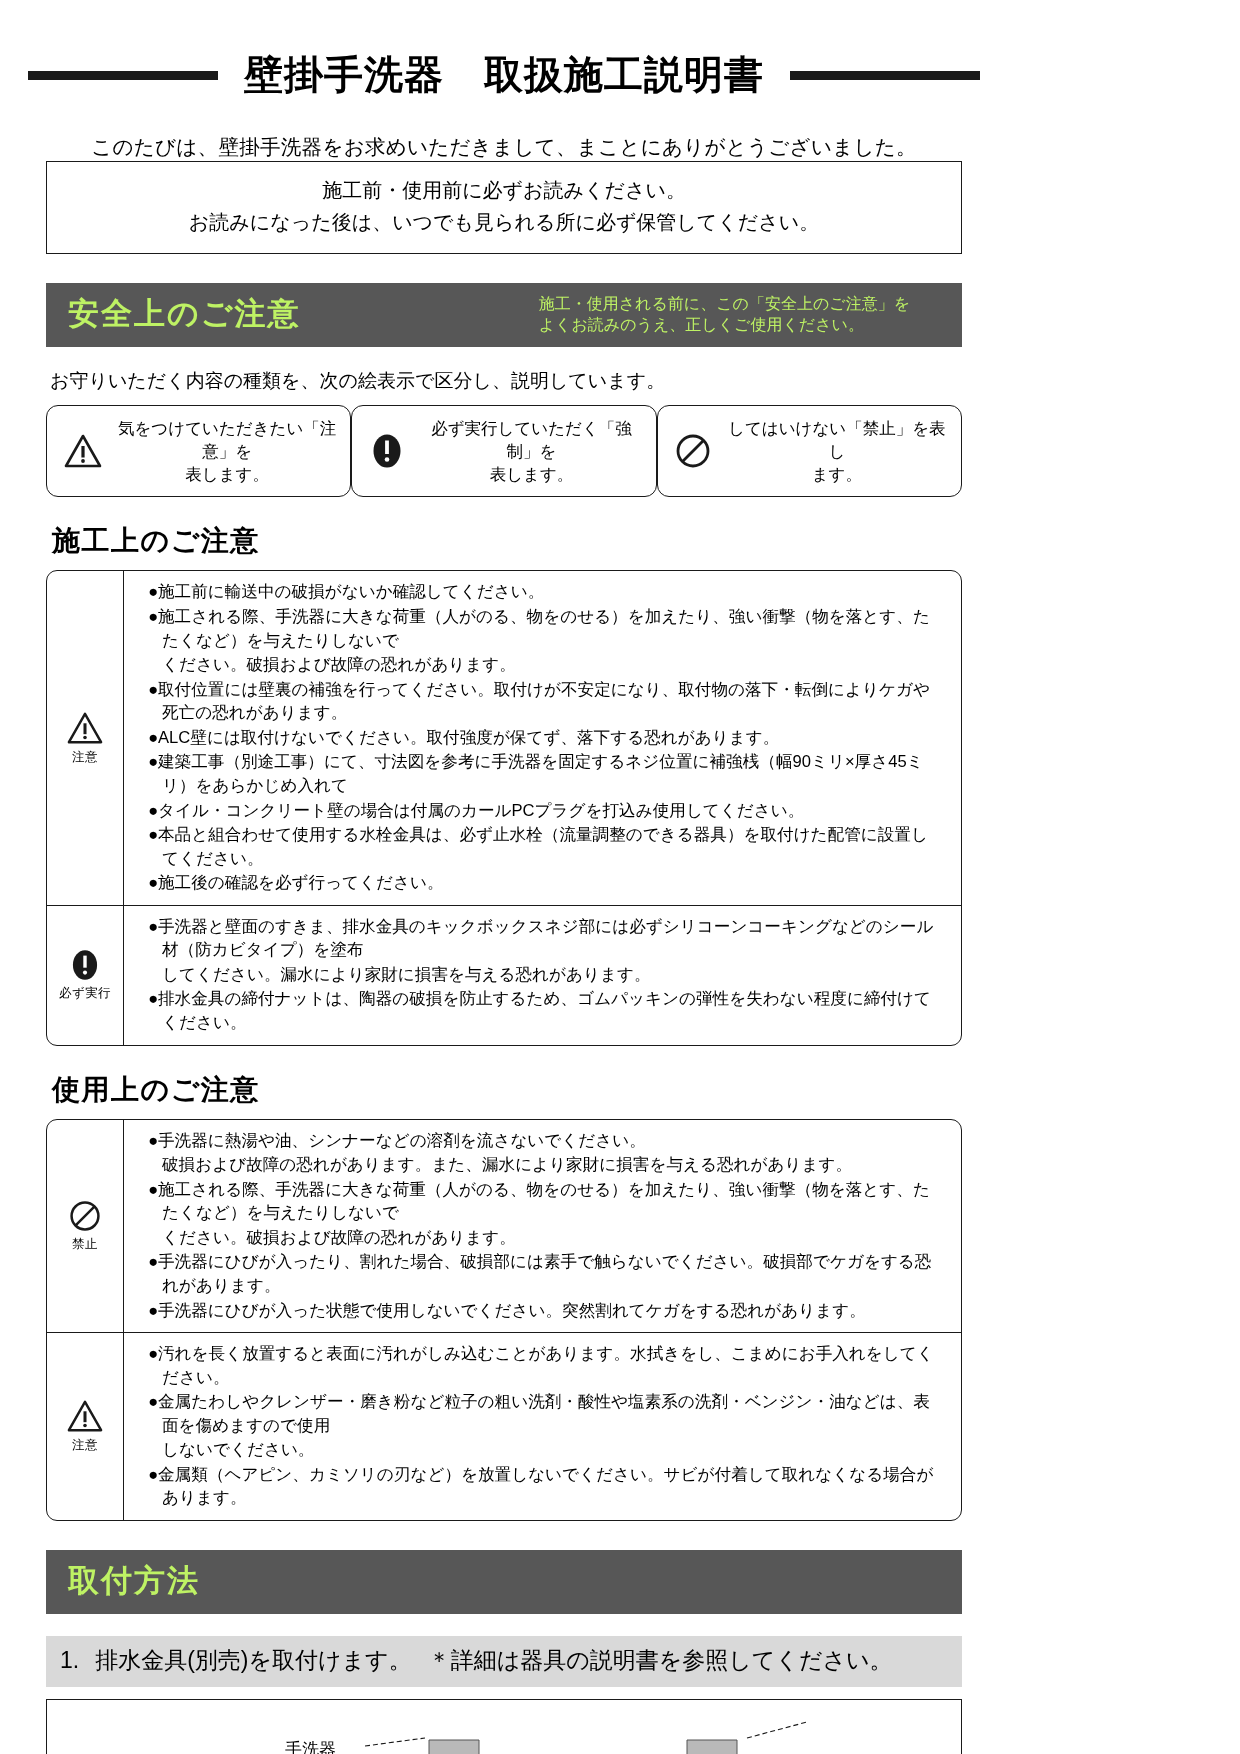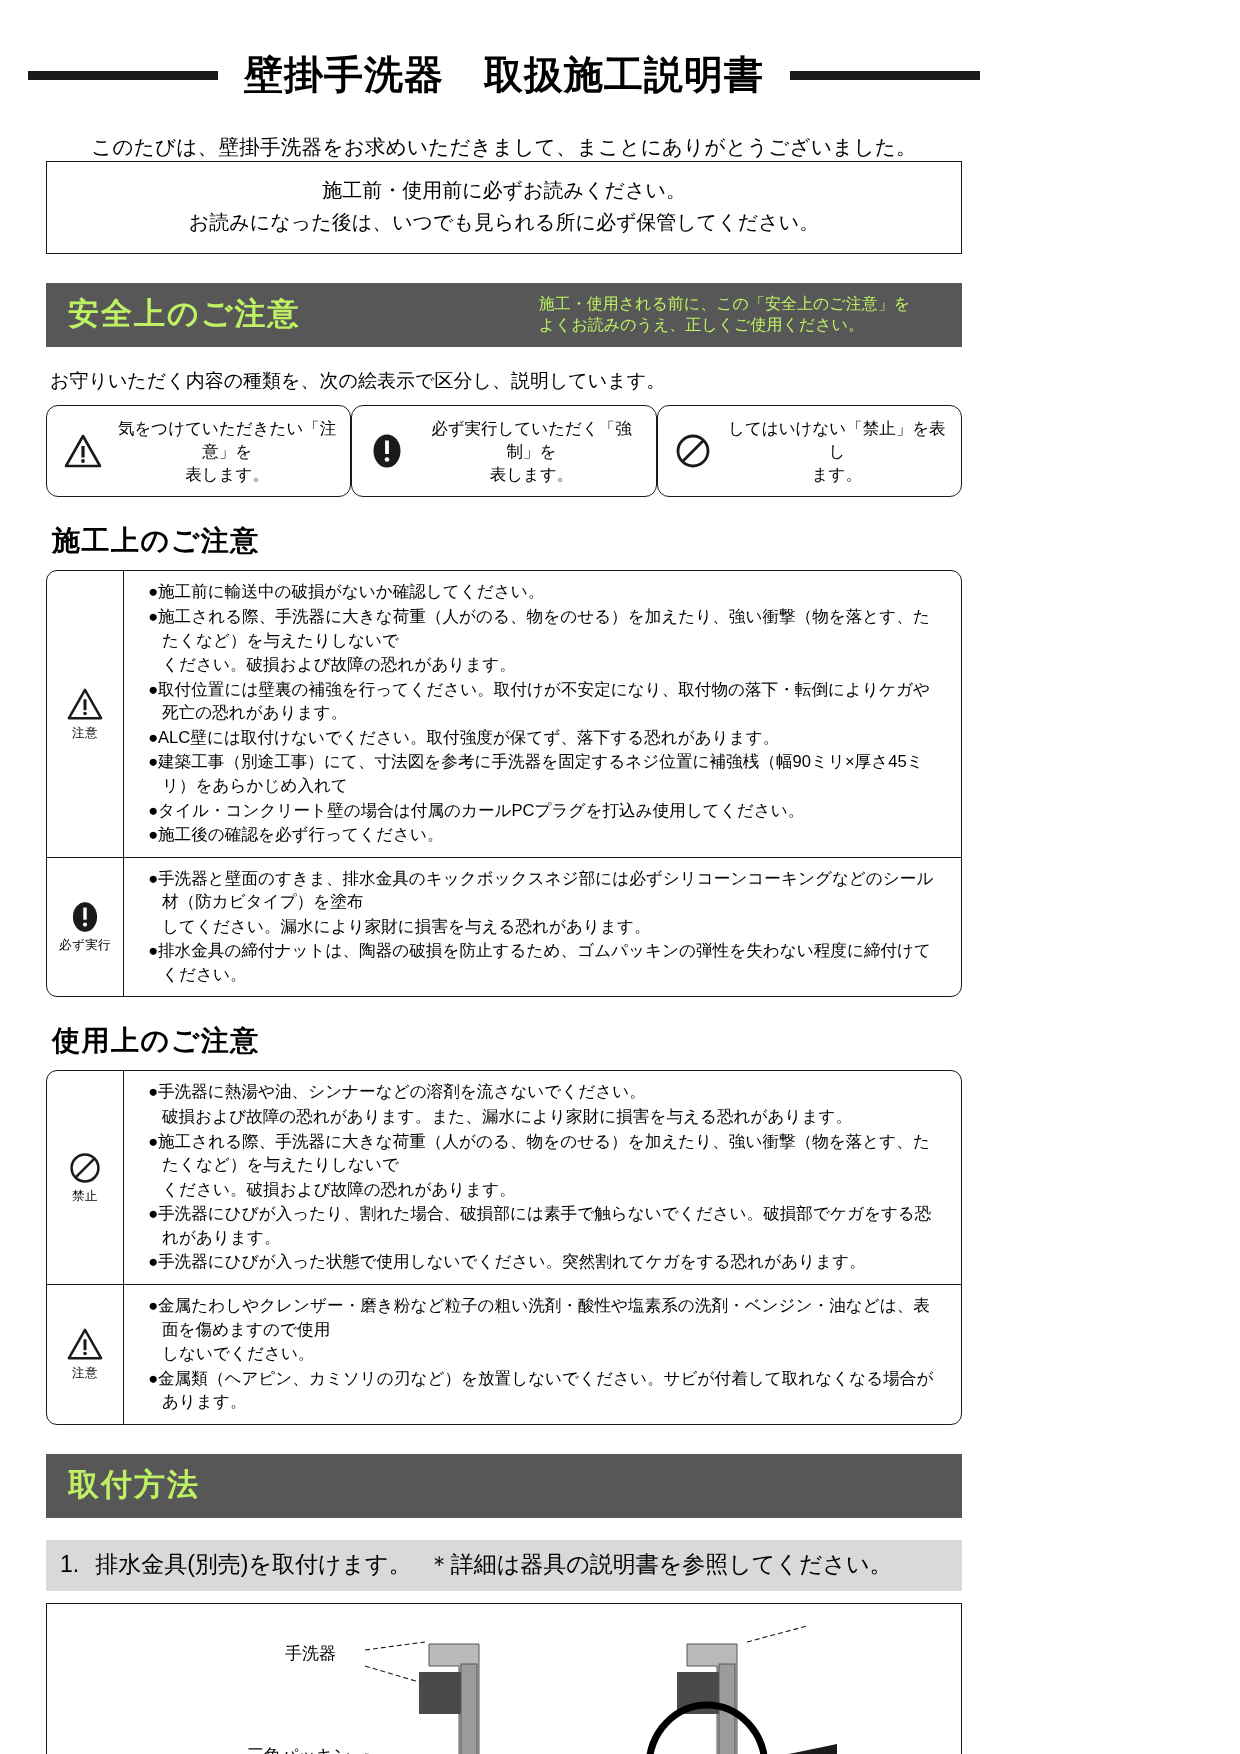--- a/index.html
+++ b/index.html
@@ -250,20 +250,21 @@
         <div class="cap">注意</div>
       </div>
       <div class="cbody">
         <div class="bullet">●施工前に輸送中の破損がないか確認してください。</div>
         <div class="bullet">●施工される際、手洗器に大きな荷重（人がのる、物をのせる）を加えたり、強い衝撃（物を落とす、たたくなど）を与えたりしないで</div>
         <div class="bullet cont">ください。破損および故障の恐れがあります。</div>
         <div class="bullet">●取付位置には壁裏の補強を行ってください。取付けが不安定になり、取付物の落下・転倒によりケガや死亡の恐れがあります。</div>
         <div class="bullet">●ALC壁には取付けないでください。取付強度が保てず、落下する恐れがあります。</div>
         <div class="bullet">●建築工事（別途工事）にて、寸法図を参考に手洗器を固定するネジ位置に補強桟（幅90ミリ×厚さ45ミリ）をあらかじめ入れて</div>
         <div class="bullet">●タイル・コンクリート壁の場合は付属のカールPCプラグを打込み使用してください。</div>
+        <div class="bullet">●本品と組合わせて使用する水栓金具は、必ず止水栓（流量調整のできる器具）を取付けた配管に設置してください。</div>
         <div class="bullet">●施工後の確認を必ず行ってください。</div>
       </div>
     </div>
 
     <div class="crow">
       <div class="cicon">
         <svg class="ico" width="34" height="34" viewBox="0 0 38 38">
           <ellipse cx="19" cy="19" rx="13.5" ry="16.5" fill="#1a1a1a"></ellipse>
           <rect x="17.1" y="8.5" width="3.8" height="13.5" fill="#fff"></rect>
           <circle cx="19" cy="27.5" r="2.3" fill="#fff"></circle>
@@ -304,20 +305,21 @@
     <div class="crow">
       <div class="cicon">
         <svg class="ico" width="38" height="35" viewBox="0 0 40 37">
           <path d="M20 3 L37 33 L3 33 Z" fill="none" stroke="#1a1a1a" stroke-width="2.6" stroke-linejoin="round"></path>
           <rect x="18.4" y="13" width="3.2" height="11.5" fill="#1a1a1a"></rect>
           <circle cx="20" cy="28" r="1.9" fill="#1a1a1a"></circle>
         </svg>
         <div class="cap">注意</div>
       </div>
       <div class="cbody">
+        <div class="bullet">●汚れを長く放置すると表面に汚れがしみ込むことがあります。水拭きをし、こまめにお手入れをしてください。</div>
         <div class="bullet">●金属たわしやクレンザー・磨き粉など粒子の粗い洗剤・酸性や塩素系の洗剤・ベンジン・油などは、表面を傷めますので使用</div>
         <div class="bullet cont">しないでください。</div>
         <div class="bullet">●金属類（ヘアピン、カミソリの刃など）を放置しないでください。サビが付着して取れなくなる場合があります。</div>
       </div>
     </div>
 
   </div>
 
   <div class="bar">
     <div class="bar-title">取付方法</div>

